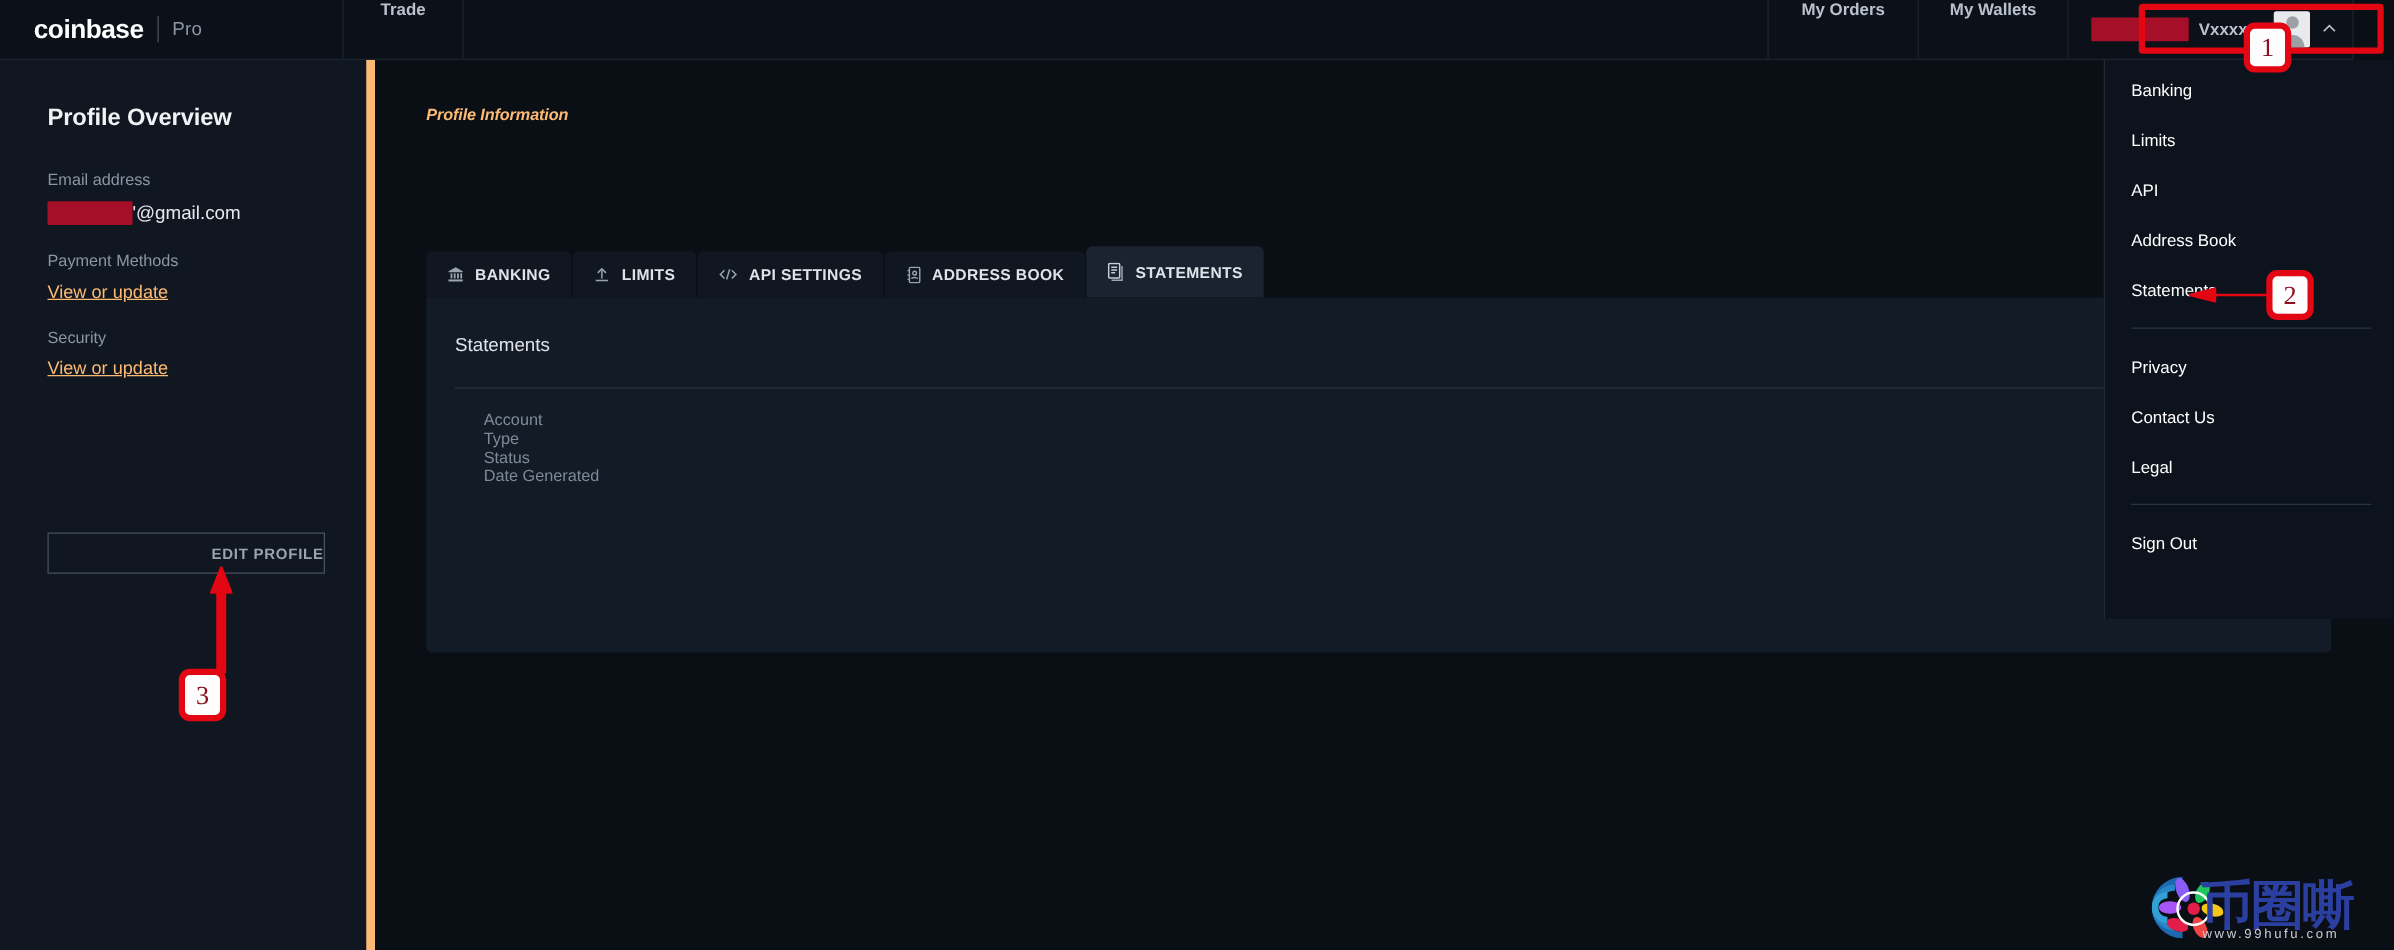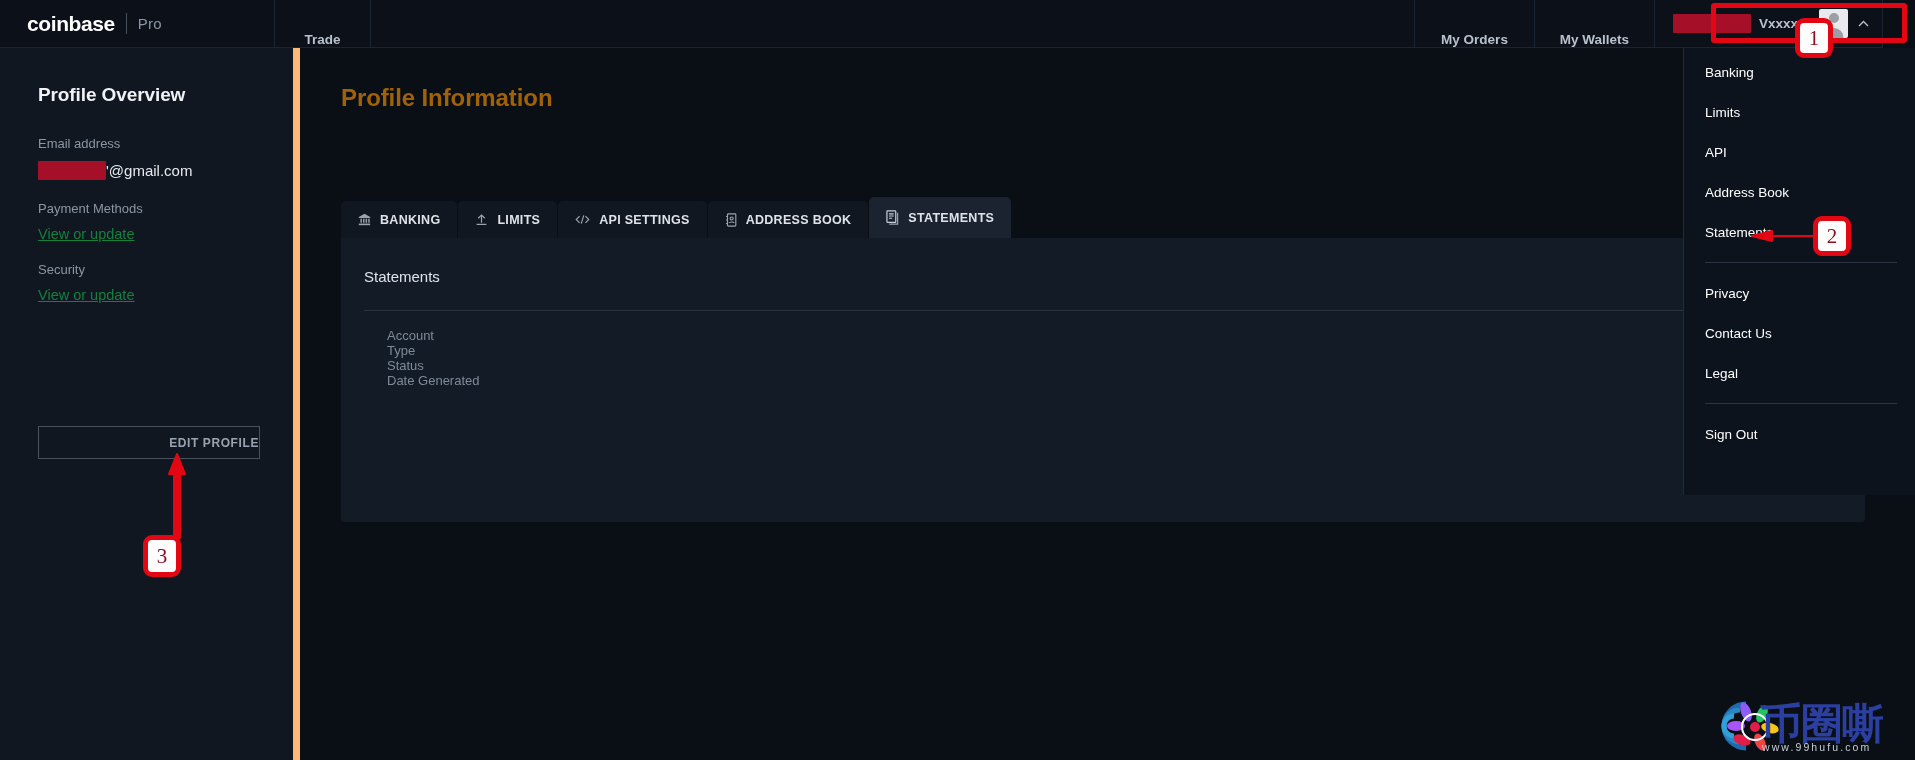--- a/index.html
+++ b/index.html
@@ -25,21 +25,21 @@
   }
   .brand-coinbase {
     color: #ffffff; font-size: 21px; font-weight: 700; letter-spacing: -0.4px;
   }
   .brand-divider {
     width: 1px; height: 21px; background: #49525f; margin: 0 11px;
   }
   .brand-pro { color: #8b96a5; font-size: 15px; font-weight: 400; letter-spacing: .2px; }
 
   .nav-item {
-    display: flex; align-items: flex-end; justify-content: center;
+    display: flex; align-items: flex-start; justify-content: center;
     color: #b9c1cc; font-size: 13.5px; font-weight: 700;
     padding: 0 26px; border-right: 1px solid #1b2431;
     white-space: nowrap;
   }
   .nav-trade { width: 96px; }
   .nav-spacer { flex: 1; border-right: 1px solid #1b2431; }
   .nav-orders { width: 120px; border-left: none; }
   .nav-wallets { width: 120px; }
 
   .user-menu-trigger {
@@ -76,34 +76,34 @@
   }
   .sidebar-title {
     color: #f0f2f5; font-size: 19px; font-weight: 700;
     padding: 36px 0 0 38px; letter-spacing: -0.1px;
   }
   .field { padding-left: 38px; }
   .field-label { color: #8b96a5; font-size: 13px; font-weight: 400; }
   .redact-bar { background: #a50f28; border-radius: 1px; }
   .field-value { color: #e6e9ee; font-size: 15px; }
   .field-link {
-    color: #15803d; font-size: 14.5px; text-decoration: underline; display: inline-block;
+    color: #fdba74; font-size: 14.5px; text-decoration: underline; display: inline-block;
   }
   .edit-profile-btn {
     position: absolute; left: 38px; top: 378px; width: 222px; height: 33px;
     border: 1px solid #49525f; background: transparent;
     color: #9aa4b1; font-size: 12px; font-weight: 700; letter-spacing: .6px;
     display: flex; align-items: center; justify-content: flex-end;
   }
 
   
   .main { position: absolute; top: 48px; left: 300px; width: 1615px; height: 712px; }
   .page-title {
-    color: #a16207; font-size: 24px; font-weight: 700;
-    padding: 36px 0 0 41px; letter-spacing: -0.1px;
+    color: #fdba74; font-size: 13px; font-weight: 700;
+    padding: 36px 0 0 41px; letter-spacing: -0.1px; font-style: italic;
   }
 
   .tabs {
     position: absolute; left: 41px; top: 149px; display: flex; align-items: flex-end; gap: 1px;
   }
   .tab {
     height: 37px; padding: 0 17px; display: flex; align-items: center; gap: 9px;
     background: #101720; border-radius: 5px 5px 0 0;
     color: #dfe3e9; font-size: 12.5px; font-weight: 700; letter-spacing: .3px;
     white-space: nowrap;

